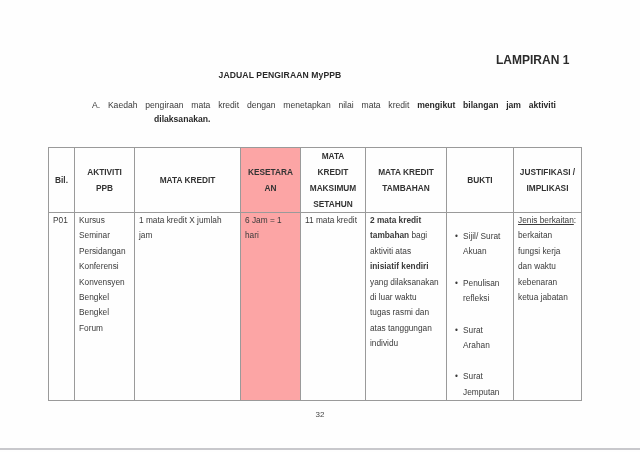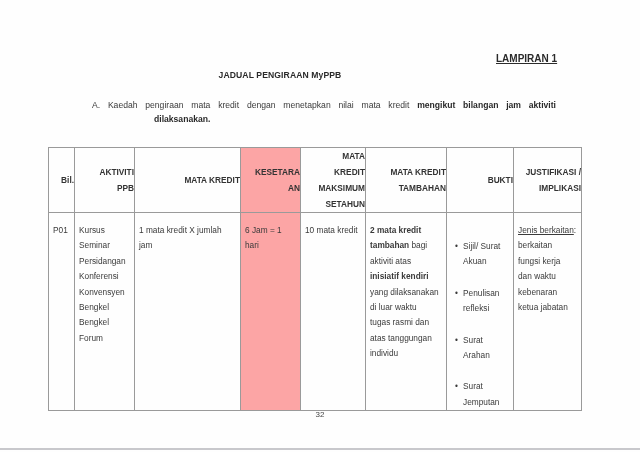--- a/index.html
+++ b/index.html
@@ -1,26 +1,26 @@
 <!DOCTYPE html>
 <html><head>
 <meta charset="utf-8">
 <style>
   html, body { margin:0; padding:0; }
   body { width:640px; height:452px; background:#fefefe; position:relative; overflow:hidden;
          font-family:"Liberation Sans", sans-serif; color:#2a2a2a; }
-  .lampiran { position:absolute; left:496px; top:53px; font-size:10px; font-weight:bold; color:#2b2b2b;text-decoration:underline; }
+  .lampiran { position:absolute; left:496px; top:53px; font-size:12px; font-weight:bold; color:#2b2b2b; }
   .title { position:absolute; left:0; width:560px; top:70px; text-align:center; font-size:8.6px; font-weight:bold; letter-spacing:0.1px; }
   .para { position:absolute; left:92px; top:97px; width:464px; font-size:8.6px; line-height:17px; color:#3a3a3a; text-align:justify; text-align-last:justify; }
   .para-line2 { position:absolute; left:106px; top:114px; font-size:8.6px; font-weight:bold; color:#2a2a2a;margin-left:48px; }
   .para b { color:#2a2a2a; }
   table { position:absolute; left:48px; top:147px; border-collapse:collapse; font-size:8.3px; color:#3a3a3a; }
   th, td { border:1px solid #9a9a9a; padding:0; }
-  th { height:62px; font-weight:bold; text-align:right; vertical-align:middle; line-height:16px; color:#333; }
-  td { height:169px; vertical-align:top; line-height:15.4px; padding-top:10px; }
+  th { height:62px; font-weight:bold; text-align:center; vertical-align:middle; line-height:16px; color:#333; }
+  td { height:169px; vertical-align:top; line-height:15.4px; }
   .shade { background:#fca5a5; }
   td .cell { padding:0 4px; }
   ul { margin:0; padding:0 0 0 12px; list-style:none; }
   ul li { position:relative;margin-top:16px; }
   ul li::before { content:"\2022"; position:absolute; left:-8px; top:0; }
   .u { text-decoration:underline; }
   .pagenum { position:absolute; left:0; width:640px; top:410px; text-align:center; font-size:8px; color:#444; }
   .bottom-rule { position:absolute; left:0; top:448px; width:640px; height:2px; background:#c8c8cc; }
 </style>
 </head>
@@ -105,21 +105,21 @@
             <div>jam</div>
       </div>
         </td>
       <td class="shade">
           <div class="cell">
         <div>6 Jam = 1</div>
             <div>hari</div>
       </div>
         </td>
       <td>
-          <div class="cell">10 mata kredit</div>
+          <div class="cell">11 mata kredit</div>
         </td>
       <td>
           <div class="cell">
         <div><b>2 mata kredit</b></div>
         <div><b>tambahan</b> <span>bagi</span></div>
         <div>aktiviti atas</div>
         <div><b>inisiatif kendiri</b></div>
         <div>yang dilaksanakan</div>
         <div>di luar waktu</div>
         <div>tugas rasmi dan</div>

